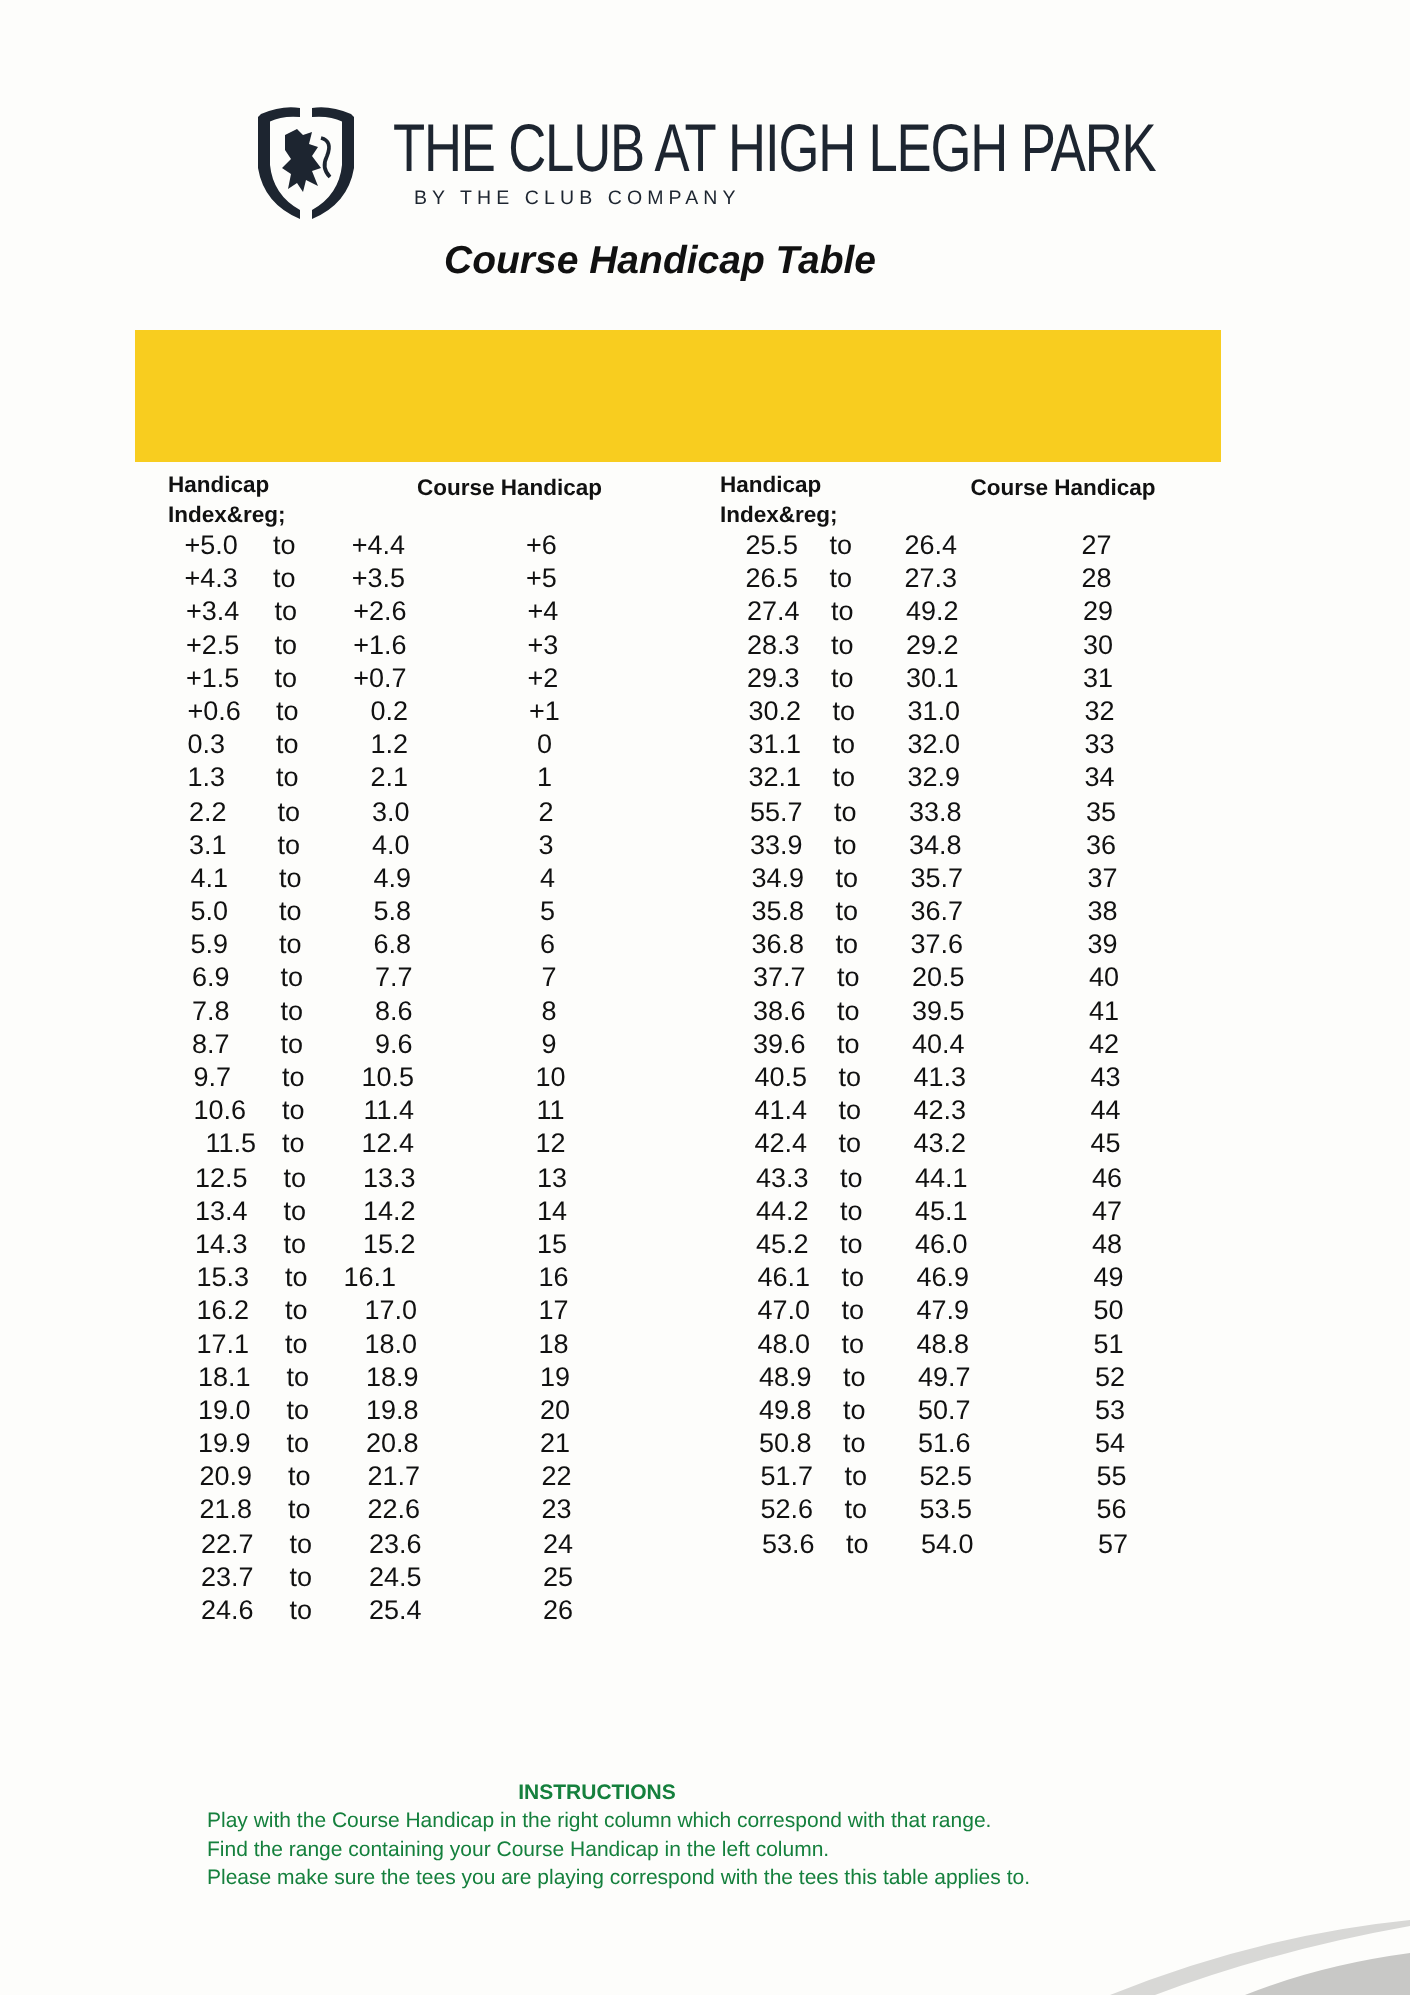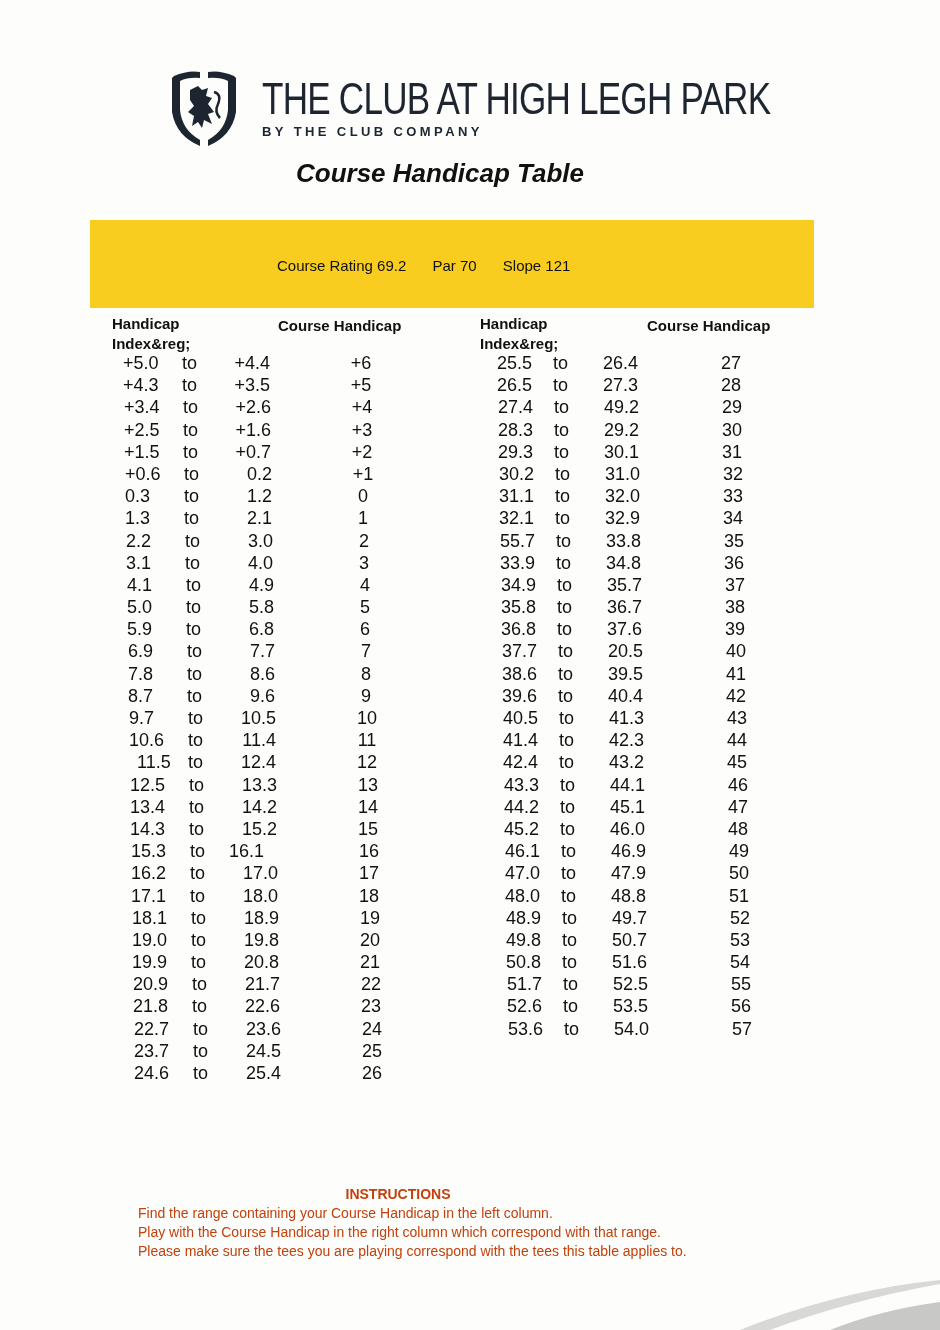--- a/index.html
+++ b/index.html
@@ -8,41 +8,41 @@
     font-family:"Liberation Sans", sans-serif; color:#111;
   }
   .logo-wrap { position:absolute; left:168px; top:68px; display:flex; align-items:flex-start; }
   .shield { width:72px; height:80px; }
   .brand { margin-left:22px; margin-top:8px; }
   .brand-title {
     font-family:"Liberation Sans", sans-serif; font-size:45px; line-height:46px; color:#1d2530;
     letter-spacing:-1px; transform:scaleX(0.78); transform-origin:left top; white-space:nowrap; display:block;
   }
   .brand-sub {
-    font-size:13px; font-weight:bold; letter-spacing:3.4px; color:#1d2530; margin-top:2px; margin-left:0; white-space:nowrap; display:block;
+    font-size:13px; font-weight:normal; letter-spacing:3.4px; color:#1d2530; margin-top:2px; margin-left:14px; white-space:nowrap; display:block;
   }
   .doc-title {
     position:absolute; left:0; width:880px; top:158px; text-align:center;
     font-size:26px; font-weight:bold; font-style:italic; color:#111;
   }
   .banner {
     position:absolute; left:90px; top:220px; width:724px; height:88px; background:#f8cd1f;
   }
   .banner-title { position:absolute; left:187px; top:2px; font-size:21px; font-weight:bold; color:#111; white-space:nowrap; }
   .banner-meta { position:absolute; left:187px; top:37px; font-size:15px; color:#111; white-space:nowrap; }
   .banner-meta span { margin-right:22px; }
   .col-head { position:absolute; font-size:15px; font-weight:bold; line-height:20px; white-space:pre-line; }
   .table { position:absolute; }
   .row { position:relative; height:22.2px; font-size:18px; line-height:22px; }
   .row span { position:absolute; white-space:nowrap; }
   .c-from { text-align:left; }
   .c-to { }
   .c-hi { text-align:right; width:60px; }
   .c-ch { text-align:center; width:50px; }
-  .instructions { position:absolute; left:138px; top:1185px; width:680px; font-size:14px; line-height:19px; color:#c2410c; }
+  .instructions { position:absolute; left:138px; top:1185px; width:680px; font-size:14px; line-height:19px; color:#15803d; }
   .instr-head { text-align:center; width:520px; font-weight:bold; font-size:14px; }
   .curl { position:absolute; right:0; bottom:0; width:260px; height:80px; }
 </style>
 </head>
 <body>
 
 <div class="logo-wrap">
   <svg class="shield" viewBox="0 0 72 80">
     <path d="M6 8 Q20 2 32 4 L32 10 Q20 9 12 13 L12 42 Q14 62 32 72 L32 78 Q8 68 4 44 L4 10 Z" fill="#1d2530"></path>
     <path d="M66 8 Q52 2 40 4 L40 10 Q52 9 60 13 L60 42 Q58 62 40 72 L40 78 Q64 68 68 44 L68 10 Z" fill="#1d2530"></path>
@@ -51,25 +51,20 @@
   </svg>
   <div class="brand">
     <span class="brand-title">THE CLUB AT HIGH LEGH PARK</span>
     <span class="brand-sub">BY THE CLUB COMPANY</span>
   </div>
 </div>
 
 <div class="doc-title">Course Handicap Table</div>
 
 <div class="banner">
-  <div class="banner-meta">
-    <span>Course Rating  69.2</span>
-    <span>Par 70</span>
-    <span>Slope 121</span>
-  </div>
 </div>
 
 <div class="col-head" style="left:112px; top:314px;">Handicap
 Index&amp;reg;</div>
 <div class="col-head" style="left:278px; top:316px;">Course Handicap</div>
 <div class="col-head" style="left:480px; top:314px;">Handicap
 Index&amp;reg;</div>
 <div class="col-head" style="left:647px; top:316px;">Course Handicap</div>
 
 <div class="table" id="left-table" style="left:0; top:352px;">
@@ -456,21 +451,21 @@
     <div class="row">
       <span class="c-from" style="left:508px">53.6</span>
       <span class="c-to" style="left:564px">to</span>
       <span class="c-hi" style="left:589px">54.0</span>
       <span class="c-ch" style="left:717px">57</span>
     </div>
   </div>
 
 <div class="instructions">
   <div class="instr-head">INSTRUCTIONS</div>
+  <div>Play with the Course Handicap in the right column which correspond with that range.</div>
   <div>Find the range containing your Course Handicap in the left column.</div>
-  <div>Play with the Course Handicap in the right column which correspond with that range.</div>
   <div>Please make sure the tees you are playing correspond with the tees this table applies to.</div>
 </div>
 
 <svg class="curl" viewBox="0 0 260 80">
   <path d="M60 80 Q160 40 260 30 L260 34 Q170 50 90 80 Z" fill="#d8d8d6"></path>
   <path d="M150 80 Q200 60 260 52 L260 80 Z" fill="#c8c8c6"></path>
 </svg>
 
 </body></html>

